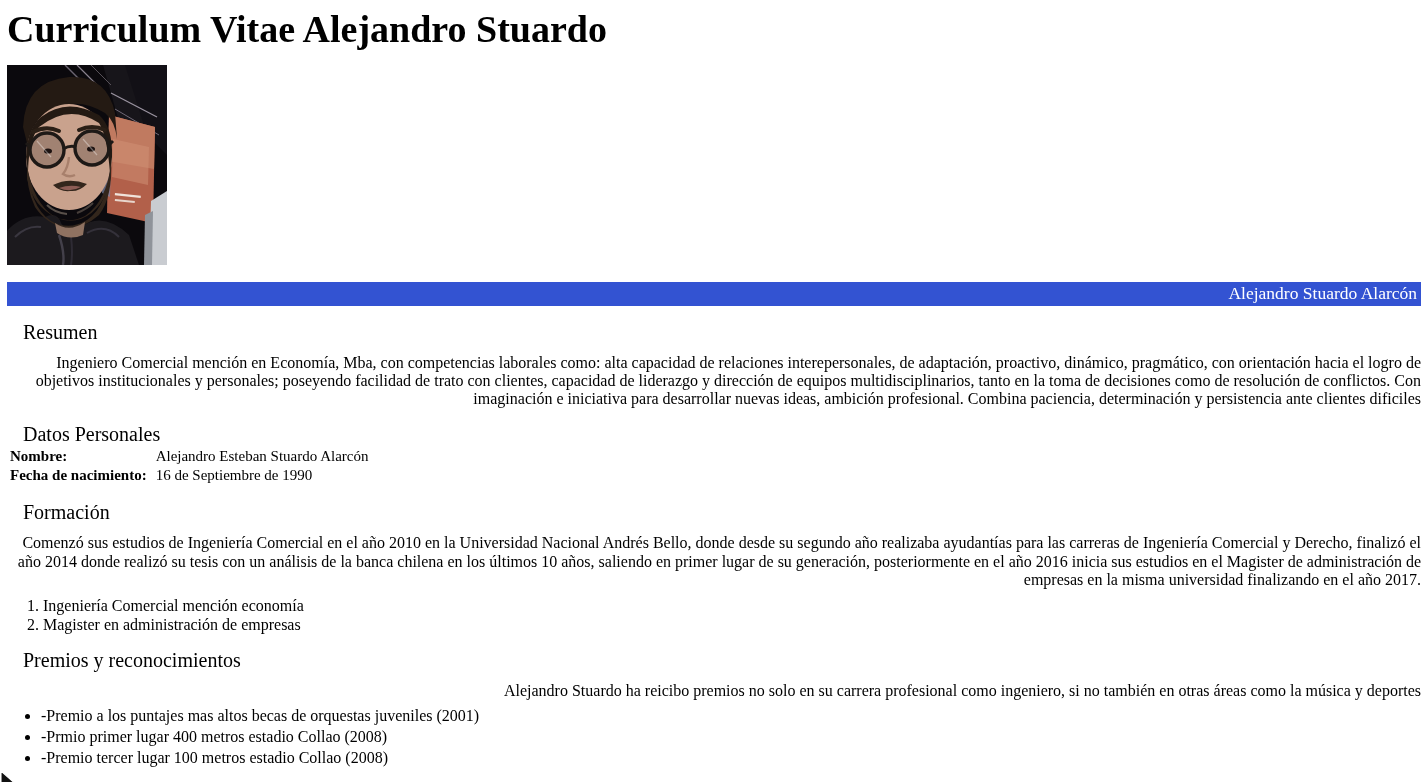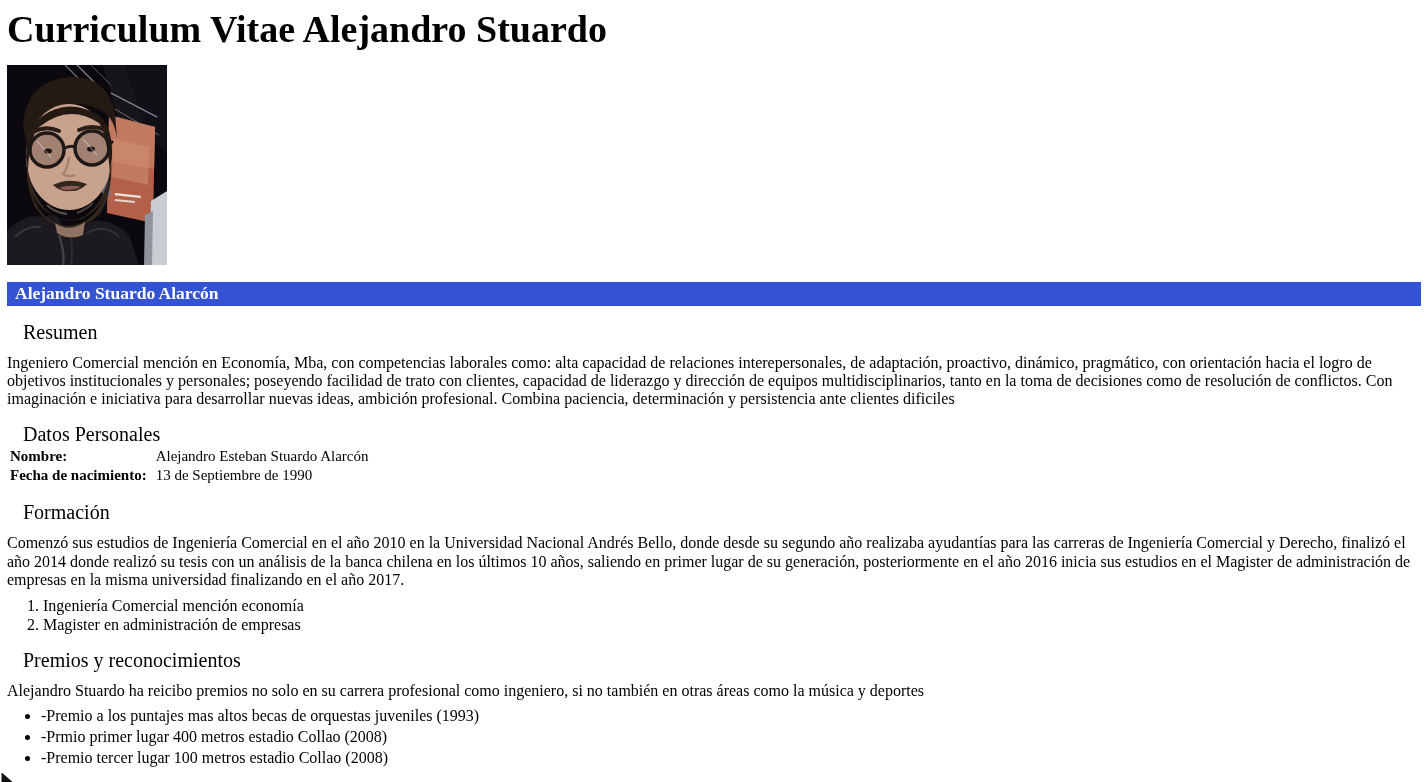--- a/index.html
+++ b/index.html
@@ -25,33 +25,34 @@
     margin-top: 13px;
     width: 160px; height: 200px;
     display: block;
   }
   .photo svg { display: block; }
 
   .banner {
     margin-top: 17px;
     background: #3353d2;
     color: #ffffff;
-    font-weight: bold;
+    font-weight: normal;
     font-size: 17.5px;
     line-height: 19px;
     padding: 2px 4px 3px 8px;
+    text-align: right;
   }
 
   h3.section-heading {
     font-size: 20px;
     font-weight: normal;
     margin: 15px 0 0 16px;
     line-height: 1.15;
   }
-  p.body-text { margin: 10px 0 0 0; line-height: 1.14; }
+  p.body-text { margin: 10px 0 0 0; line-height: 1.14; text-align: right; }
 
   table.datos {
     border-collapse: separate;
     border-spacing: 2px;
     font-size: 15px;
     line-height: 1.13;
   }
   table.datos th {
     text-align: left;
     font-weight: bold;
@@ -147,36 +148,36 @@
 
     <h3 class="section-heading">Datos Personales</h3>
     <table class="datos">
       <tbody>
         <tr>
           <th>Nombre:</th>
           <td>Alejandro Esteban Stuardo Alarcón</td>
         </tr>
         <tr>
           <th>Fecha de nacimiento:</th>
-          <td>13 de Septiembre de 1990</td>
+          <td>16 de Septiembre de 1990</td>
         </tr>
       </tbody>
     </table>
 
     <h3 class="section-heading">Formación</h3>
     <p class="body-text">Comenzó sus estudios de Ingeniería Comercial en el año 2010 en la Universidad Nacional Andrés Bello, donde desde su segundo año realizaba ayudantías para las carreras de Ingeniería Comercial y Derecho, finalizó el año 2014 donde realizó su tesis con un análisis de la banca chilena en los últimos 10 años, saliendo en primer lugar de su generación, posteriormente en el año 2016 inicia sus estudios en el Magister de administración de empresas en la misma universidad finalizando en el año 2017.</p>
     <ol class="edu-list">
       <li>Ingeniería Comercial mención economía</li>
       <li>Magister en administración de empresas</li>
     </ol>
 
     <h3 class="section-heading">Premios y reconocimientos</h3>
     <p class="body-text">Alejandro Stuardo ha reicibo premios no solo en su carrera profesional como ingeniero, si no también en otras áreas como la música y deportes</p>
     <ul class="award-list">
-      <li>-Premio a los puntajes mas altos becas de orquestas juveniles (1993)</li>
+      <li>-Premio a los puntajes mas altos becas de orquestas juveniles (2001)</li>
       <li>-Prmio primer lugar 400 metros estadio Collao (2008)</li>
       <li>-Premio tercer lugar 100 metros estadio Collao (2008)</li>
 
     </ul>
 
   </div>
 
   <svg class="cursor" width="16" height="20" viewBox="0 0 16 20">
     <path d="M1,0 L1,16 L5.4,12.6 L8.4,19 L11,17.7 L8,11.4 L13.6,11.2 Z" fill="#111111" stroke="#ffffff" stroke-width="1.1"></path>
   </svg>

